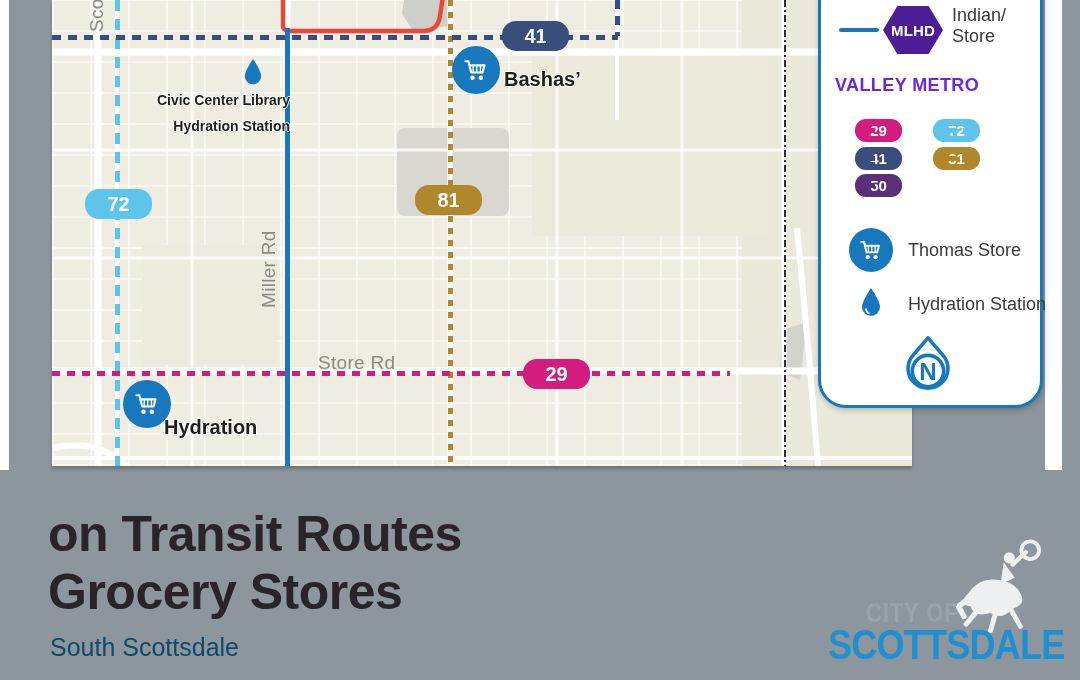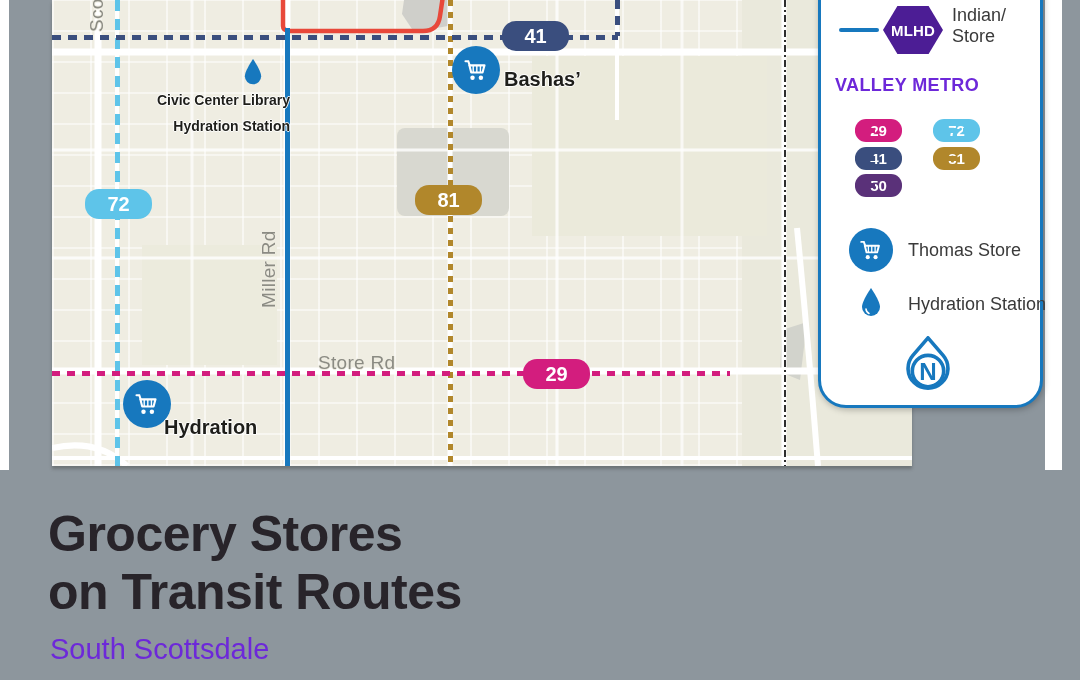--- a/index.html
+++ b/index.html
@@ -70,21 +70,21 @@
   .ldash.c81{background:repeating-linear-gradient(90deg,#B1872B 0 8px,transparent 8px 15px);}
   .ldash.c50{background:repeating-linear-gradient(90deg,#5A3179 0 7px,transparent 7px 13px);}
   .lbadge{position:static;width:47px;height:23px;border-radius:11px;font-size:15px;
           display:flex;align-items:center;justify-content:center;color:#fff;font-weight:bold;}
   .legend-text{color:#3a3a3a;font-size:18px;white-space:nowrap;}
   .legend .grocery-circle{width:44px;height:44px;}
 
   
   .title{position:absolute;left:48px;top:505px;color:#28242a;font-weight:bold;
          font-size:50px;line-height:58px;letter-spacing:-.5px;}
-  .subtitle{position:absolute;left:50px;top:633px;color:#6d28d9;font-size:29px;}
+  .subtitle{position:absolute;left:50px;top:633px;color:#0c4a6e;font-size:25px;}
   .logo{position:absolute;left:828px;top:538px;width:225px;height:135px;}
   .logo-cityof{position:absolute;left:38px;top:60px;color:#99A3AB;font-weight:bold;
          font-size:27px;letter-spacing:1px;transform:scaleX(.82);transform-origin:left;}
   .logo-name{position:absolute;left:0;top:82px;color:#1E90D2;font-weight:bold;
          font-size:43px;letter-spacing:-1px;transform:scaleX(.84);transform-origin:left;}
   .horse{position:absolute;left:118px;top:0;}
 </style>
 </head>
 <body>
 
@@ -221,19 +221,32 @@
     <div class="legend-text" style="left:87px;top:321px;">Hydration Station</div>
 
     <svg style="left:80px;top:363px;" width="54" height="58" viewBox="0 0 44 48">
       <path d="M22 1.5 L34.5 16 A16.5 16.5 0 1 1 9.5 16 Z" fill="#fff" stroke="#1778BE" stroke-width="3" stroke-linejoin="round"></path>
       <circle cx="22" cy="29" r="13" fill="#fff" stroke="#1778BE" stroke-width="3"></circle>
       <text x="22" y="36" text-anchor="middle" font-size="20" font-weight="bold" fill="#1778BE" font-family="Liberation Sans, sans-serif">N</text>
     </svg>
   </div>
 
   <div class="title">
+    <div>on Transit Routes</div>
     <div>Grocery Stores</div>
-    <div>on Transit Routes</div>
   </div>
   <div class="subtitle">South Scottsdale</div>
 
+  <div class="logo">
+    <svg class="horse" width="100" height="95" viewBox="0 0 90 86">
+      <circle cx="76" cy="11" r="8" fill="none" stroke="#EDF0F0" stroke-width="3.5"></circle>
+      <path d="M60 24 L72 13" stroke="#EDF0F0" stroke-width="4" stroke-linecap="round"></path>
+      <circle cx="57" cy="18" r="5" fill="#EDF0F0"></circle>
+      <path d="M52 22 L62 36 L49 42 Z" fill="#EDF0F0"></path>
+      <path d="M20 50 Q30 35 48 38 Q62 40 67 50 Q73 60 60 64 Q50 75 40 68 Q25 72 22 62 Q10 60 20 50 Z" fill="#EDF0F0"></path>
+      <path d="M24 52 L11 62 L16 71" stroke="#EDF0F0" stroke-width="5" fill="none" stroke-linecap="round" stroke-linejoin="round"></path>
+      <path d="M58 64 L67 80 M44 70 L40 84 M28 66 L18 78" stroke="#EDF0F0" stroke-width="4.5" fill="none" stroke-linecap="round"></path>
+    </svg>
+    <div class="logo-cityof">CITY OF</div>
+    <div class="logo-name">SCOTTSDALE</div>
+  </div>
 
 </div>
 
 </body></html>

